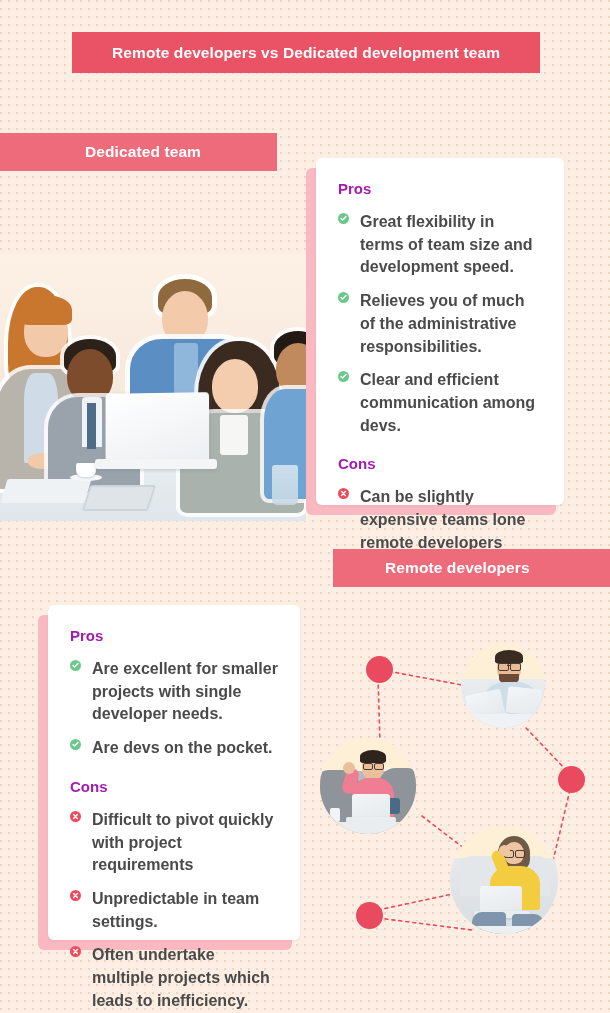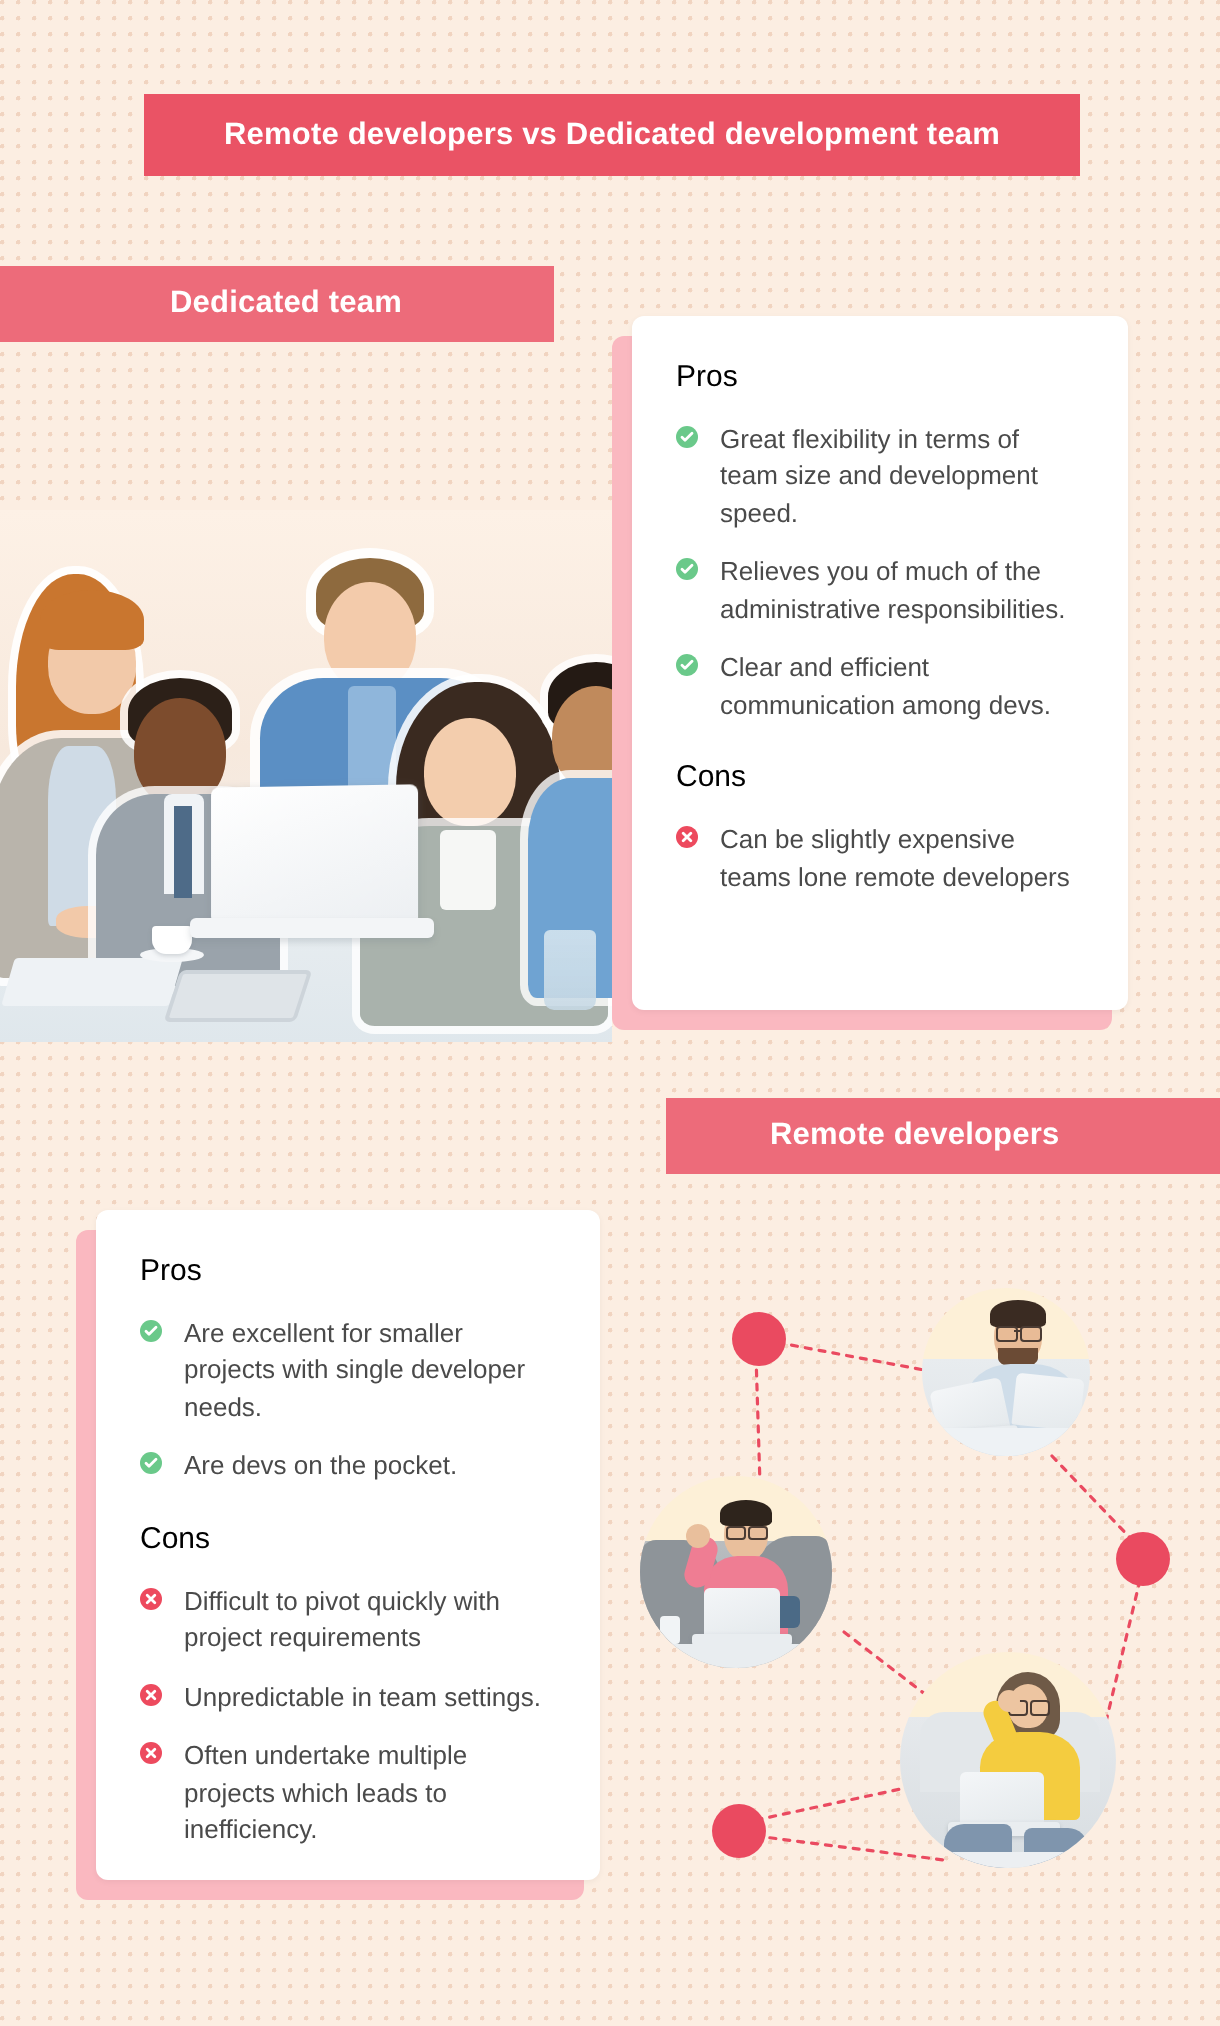--- a/index.html
+++ b/index.html
@@ -29,21 +29,21 @@
   .banner {
     position: absolute;
     display: flex;
     align-items: center;
     color: #ffffff;
     font-weight: bold;
     letter-spacing: 0.1px;
   }
   #title-banner {
     left: 72px;
-    top: 47px;
+    top: 32px;
     width: 468px;
     height: 41px;
     background: #ea5365;
     justify-content: center;
     font-size: 15.5px;
   }
   #dedicated-banner {
     left: -60px;
     top: 133px;
     width: 337px;
@@ -132,32 +132,33 @@
     position: absolute;
     background: #ffffff;
     border-radius: 6px;
     box-sizing: border-box;
     padding: 22px 22px 18px 22px;
     box-shadow: 0 1px 3px rgba(0,0,0,0.05);
   }
   .card h3 {
     margin: 0 0 14px 0;
     font-size: 15px;
-    font-weight: 400;
-    color: #000000;
+    font-weight: 700;
+    color: #a21caf;
   }
   .card h3.cons-title { margin-top: 18px; }
   ul.items { list-style: none; margin: 0; padding: 0; }
   ul.items li {
     position: relative;
     padding-left: 22px;
     margin-bottom: 11px;
-    font-size: 13px;
+    font-size: 16px;
     line-height: 1.42;
     color: #4a4a4a;
+    font-weight: bold;
   }
   ul.items li:last-child { margin-bottom: 0; }
   .bullet {
     position: absolute;
     left: 0; top: 2px;
     width: 11px; height: 11px;
     border-radius: 50%;
     display: block;
   }
   .bullet.pro { background: #6ac98a; }

